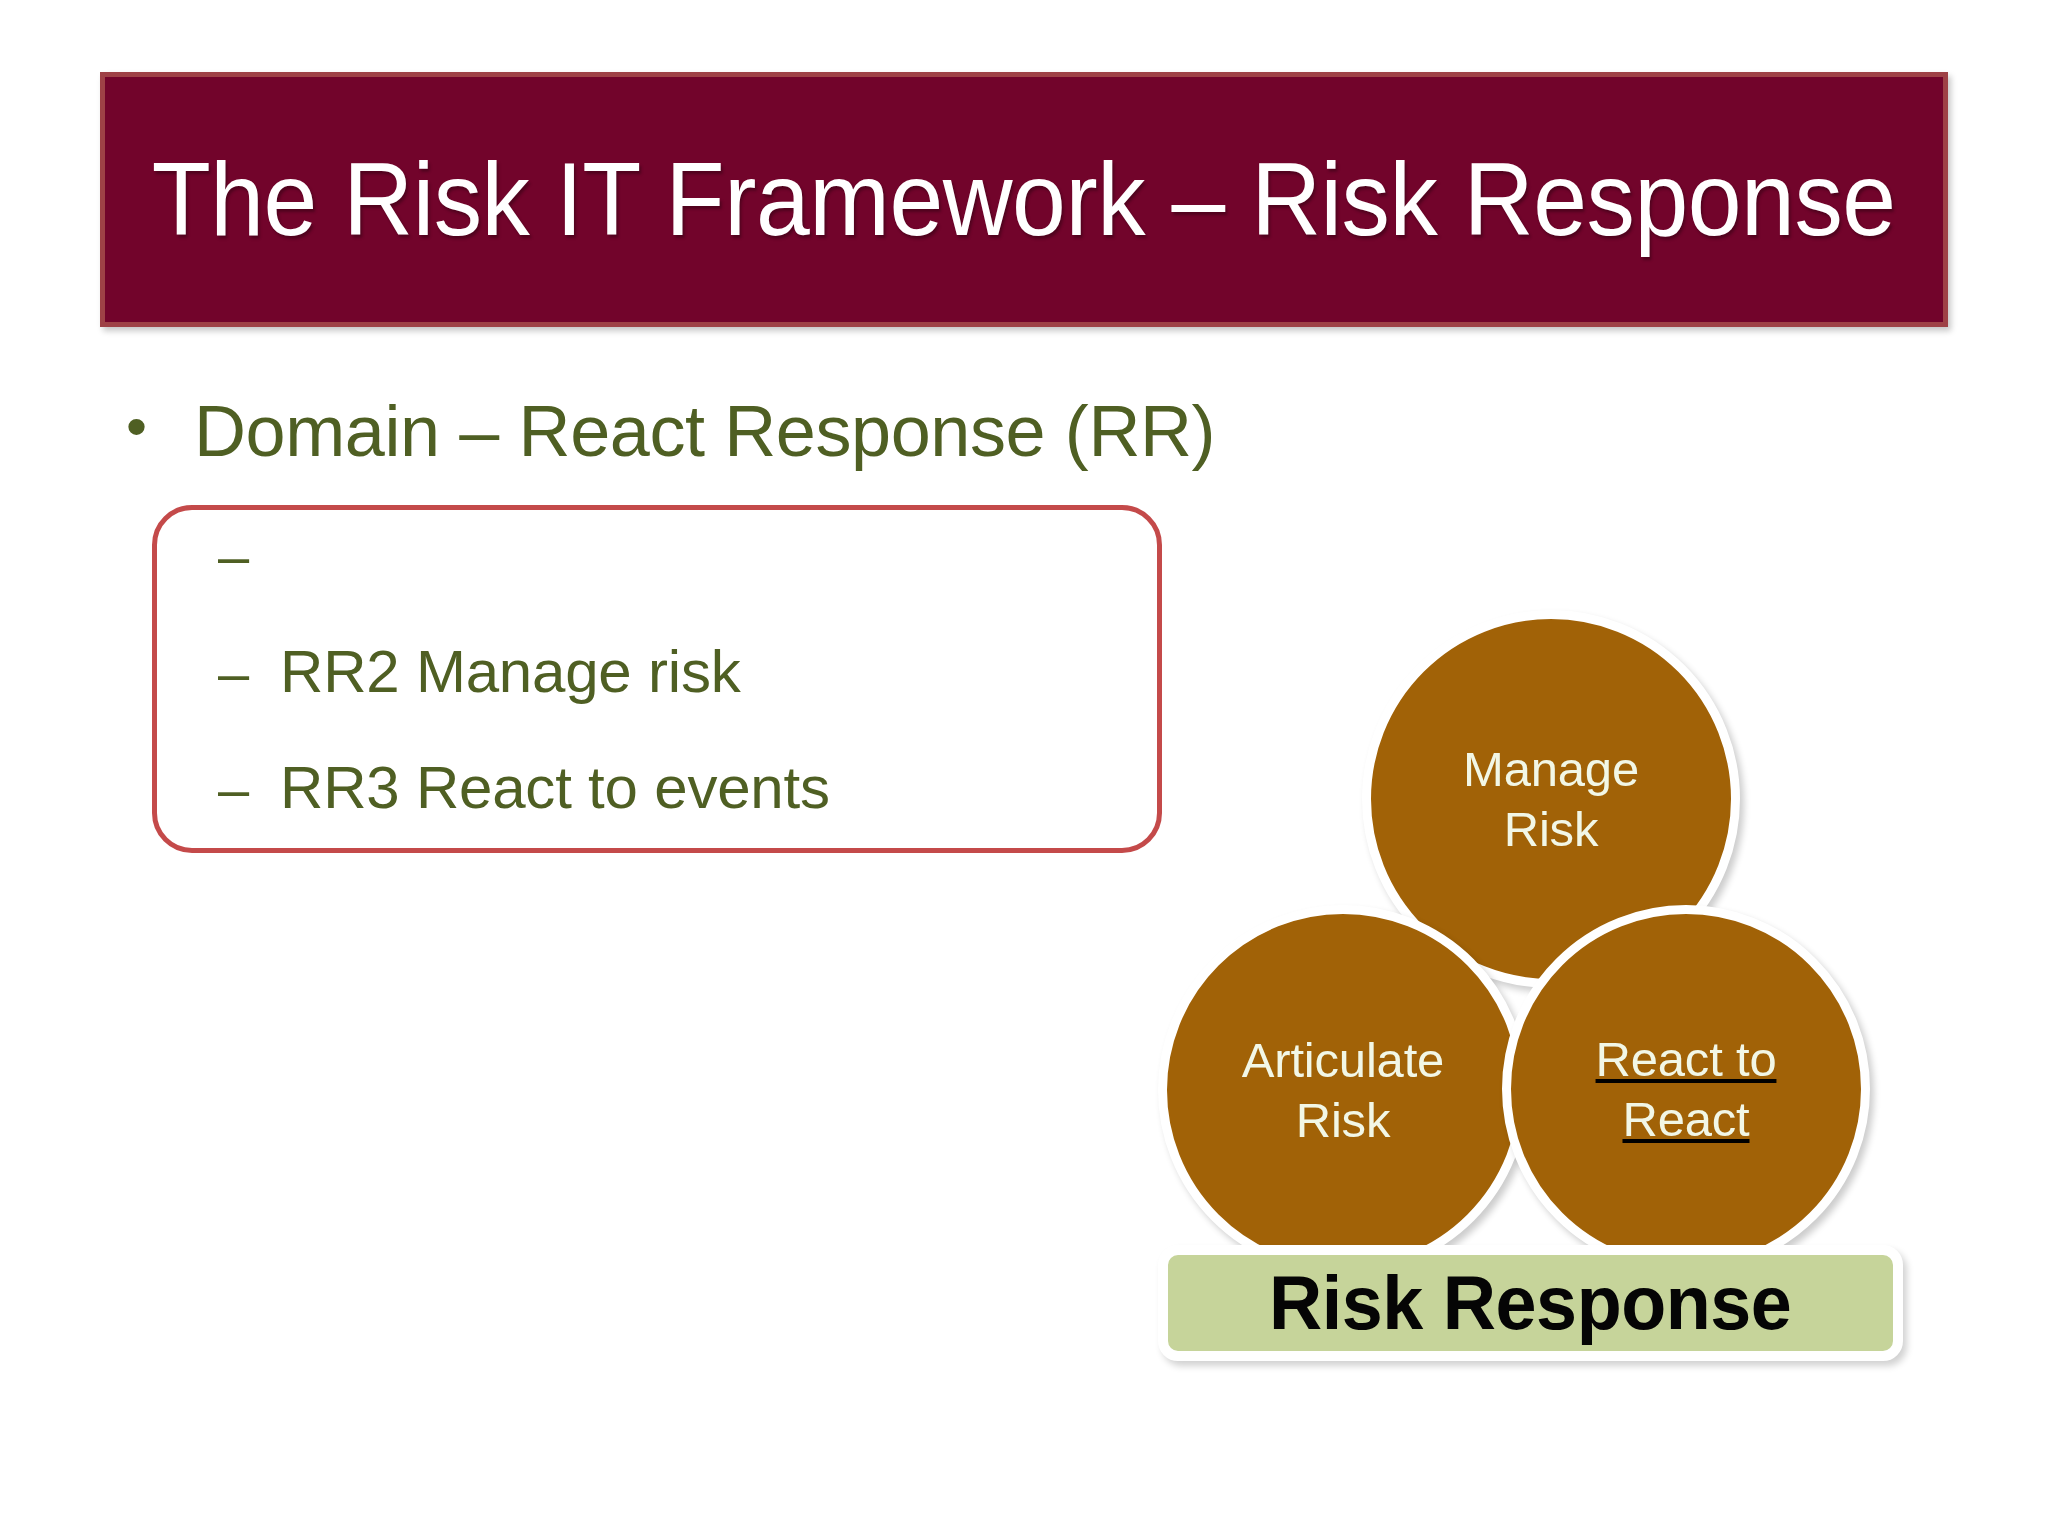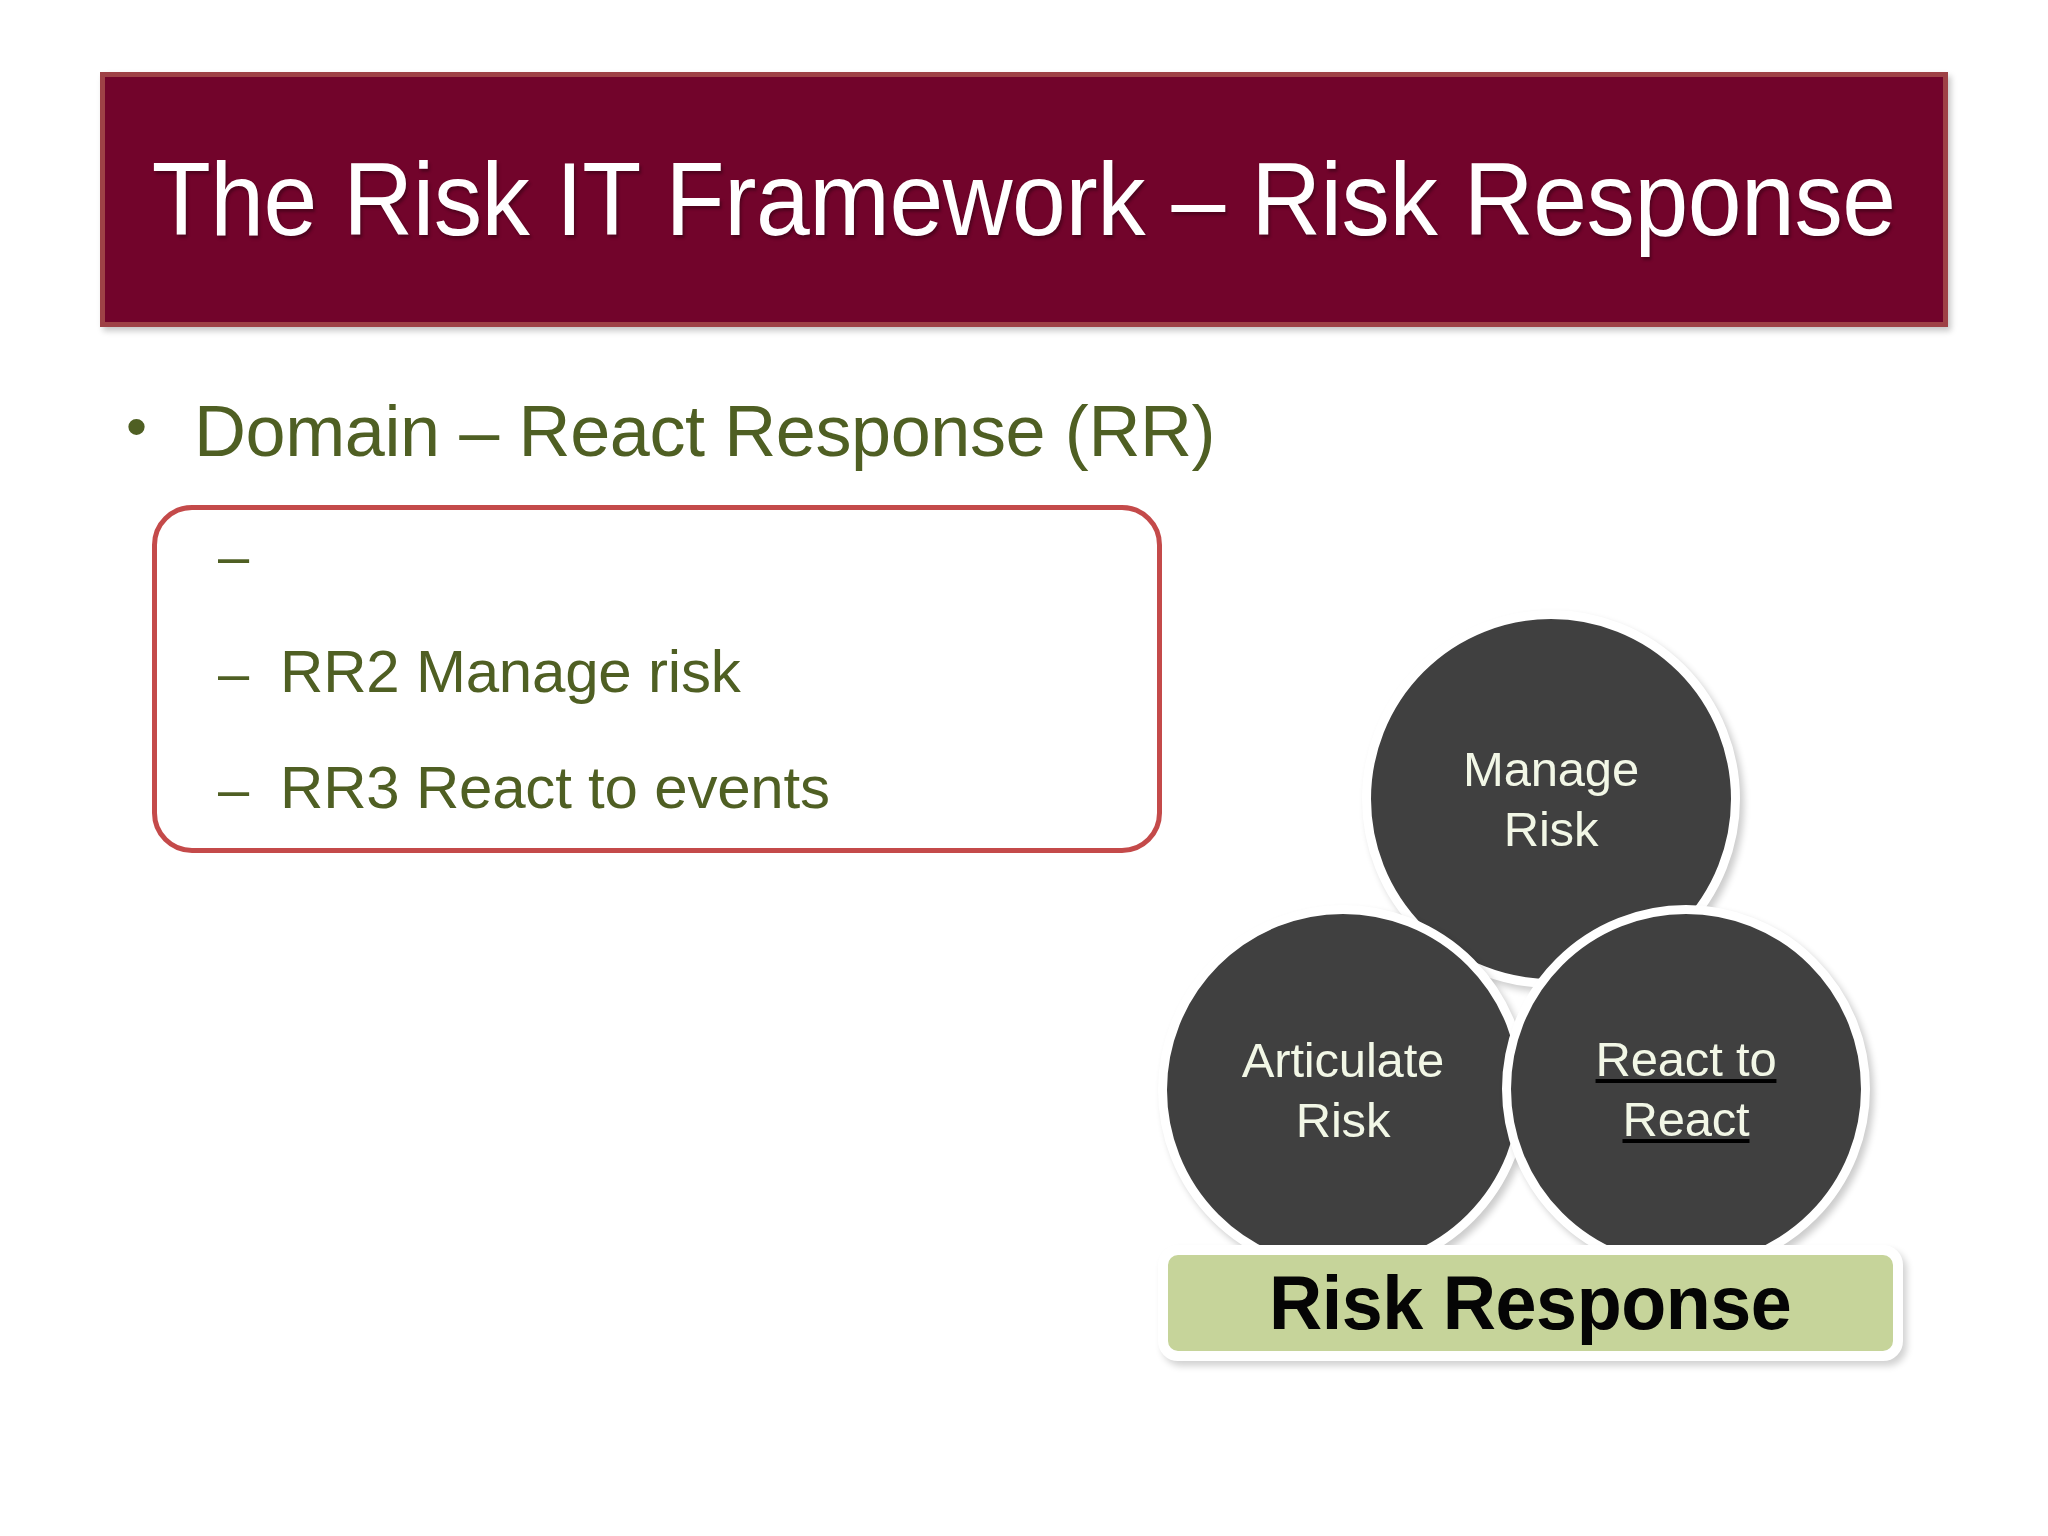--- a/index.html
+++ b/index.html
@@ -123,21 +123,21 @@
   .diagram {
     position: absolute;
     left: 1140px;
     top: 580px;
     width: 820px;
     height: 800px;
   }
   .circle {
     position: absolute;
     border-radius: 50%;
-    background: #404040;
+    background: #a16207;
     border: 9px solid #FFFFFF;
     box-sizing: border-box;
     box-shadow: 4px 5px 7px rgba(0,0,0,0.20);
     display: flex;
     align-items: center;
     justify-content: center;
     text-align: center;
   }
   .circle-label {
     color: #F2F7E6;

